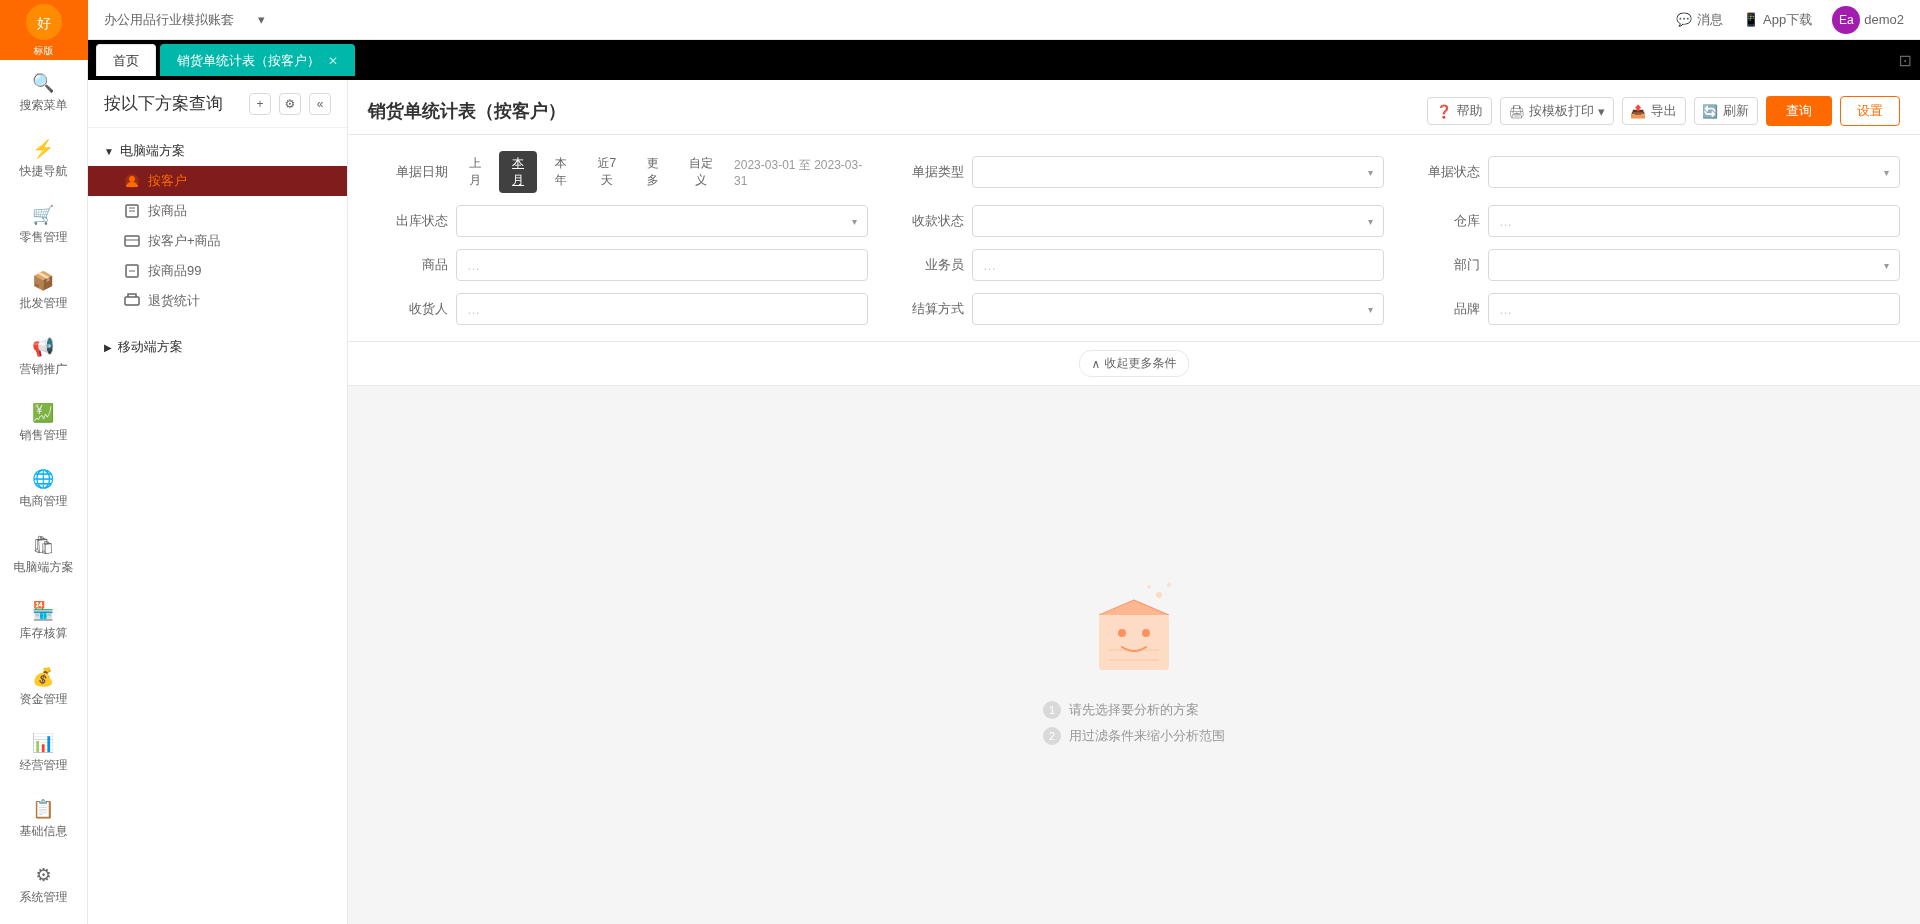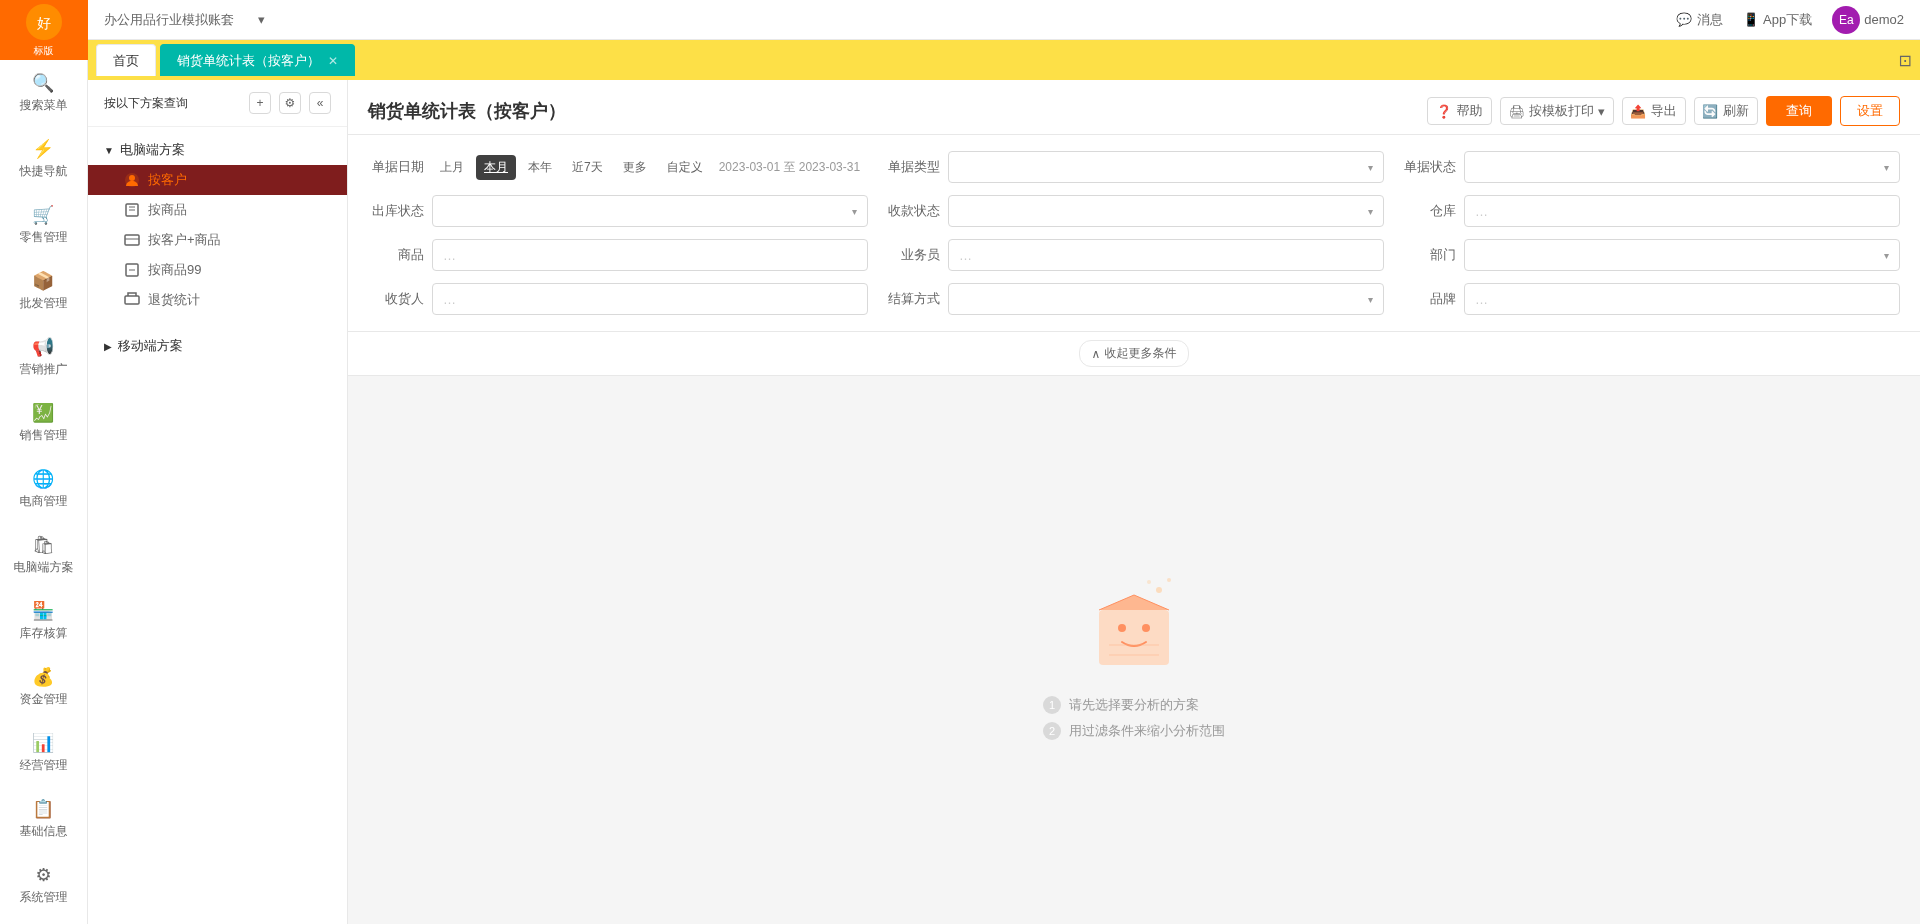--- a/index.html
+++ b/index.html
@@ -19,34 +19,34 @@
     .main-area { flex: 1; display: flex; flex-direction: column; overflow: hidden; }
 
     
     .top-header { height: 40px; background: #fff; border-bottom: 1px solid #e8e8e8; display: flex; align-items: center; padding: 0 16px; justify-content: space-between; flex-shrink: 0; }
     .header-left { display: flex; align-items: center; gap: 24px; color: #666; font-size: 13px; }
     .header-right { display: flex; align-items: center; gap: 20px; }
     .header-btn { display: flex; align-items: center; gap: 4px; cursor: pointer; color: #666; font-size: 13px; }
     .avatar { width: 28px; height: 28px; border-radius: 50%; background: #a21caf; display: flex; align-items: center; justify-content: center; color: #fff; font-size: 12px; overflow: hidden; }
 
     
-    .tab-bar { height: 40px; background: #fde047; display: flex; align-items: center; padding: 0 8px; gap: 4px; flex-shrink: 0; }
+    .tab-bar { height: 40px; background: #000000; display: flex; align-items: center; padding: 0 8px; gap: 4px; flex-shrink: 0; }
     .tab { height: 32px; padding: 0 16px; display: flex; align-items: center; gap: 8px; cursor: pointer; font-size: 13px; border-radius: 4px 4px 0 0; background: #fff; color: #666; border: 1px solid #e8e8e8; border-bottom: none; }
     .tab.active { background: #00b8a9; color: #fff; border-color: #00b8a9; }
     .tab-home { background: #fff; color: #333; }
     .tab-close { font-size: 12px; cursor: pointer; opacity: 0.7; }
     .tab-expand { margin-left: auto; font-size: 16px; cursor: pointer; color: #666; }
 
     
     .content-area { flex: 1; display: flex; overflow: hidden; }
 
     
     .left-panel { width: 260px; background: #fff; border-right: 1px solid #e8e8e8; flex-shrink: 0; overflow-y: auto; }
     .left-panel-header { padding: 12px 16px; display: flex; align-items: center; justify-content: space-between; border-bottom: 1px solid #f0f0f0; }
-    .left-panel-title { font-size: 12px; color: #333; }
+    .left-panel-title { font-size: 17px; color: #333; }
     .left-panel-actions { display: flex; gap: 8px; }
     .panel-action-btn { width: 22px; height: 22px; border: 1px solid #d9d9d9; border-radius: 4px; display: flex; align-items: center; justify-content: center; cursor: pointer; font-size: 12px; color: #666; background: #fff; }
 
     .scheme-group { padding: 8px 0; }
     .scheme-group-title { padding: 6px 16px; display: flex; align-items: center; gap: 6px; font-size: 13px; color: #333; cursor: pointer; }
     .scheme-item { padding: 6px 16px 6px 36px; display: flex; align-items: center; gap: 8px; font-size: 13px; color: #666; cursor: pointer; }
     .scheme-item.active { color: #ff6a00; background: #7f1d1d; }
     .scheme-item-icon { width: 16px; height: 16px; display: flex; align-items: center; justify-content: center; font-size: 13px; }
     .triangle { font-size: 10px; }
 
@@ -57,21 +57,21 @@
     .page-title-bar { padding: 16px 20px 8px; display: flex; align-items: center; justify-content: space-between; background: #fff; border-bottom: 1px solid #e8e8e8; }
     .page-title { font-size: 18px; font-weight: bold; color: #333; }
     .title-action-btn { display: flex; align-items: center; gap: 4px; cursor: pointer; color: #666; font-size: 13px; padding: 4px 8px; border: 1px solid #d9d9d9; border-radius: 4px; background: #fff; }
     .btn-query { background: #ff6a00; color: #fff; border: none; padding: 6px 20px; border-radius: 4px; cursor: pointer; font-size: 13px; }
     .btn-settings { background: #fff; color: #ff6a00; border: 1px solid #ff6a00; padding: 5px 16px; border-radius: 4px; cursor: pointer; font-size: 13px; }
 
     
     .filter-section { background: #fff; padding: 16px 20px; border-bottom: 1px solid #e8e8e8; }
     .filter-row { display: flex; align-items: center; gap: 16px; margin-bottom: 12px; }
     .filter-row:last-child { margin-bottom: 0; }
-    .filter-item { display: flex; align-items: center; gap: 8px; flex: 1; }
+    .filter-item { display: flex; align-items: center; gap: 8px; flex: 1; margin-left: 24px; }
     .filter-label { color: #666; font-size: 13px; white-space: nowrap; min-width: 56px; text-align: right; }
     .filter-input { flex: 1; height: 32px; border: 1px solid #d9d9d9; border-radius: 4px; padding: 0 10px; font-size: 13px; color: #333; background: #fff; display: flex; align-items: center; justify-content: space-between; cursor: pointer; }
     .filter-input-placeholder { color: #ccc; font-size: 13px; }
     .dropdown-arrow { color: #999; font-size: 10px; }
     .filter-dots { color: #ccc; font-size: 13px; }
 
     
     .date-filter { display: flex; align-items: center; gap: 4px; flex: 1; }
     .date-btn { padding: 4px 8px; font-size: 12px; cursor: pointer; border-radius: 4px; color: #666; border: none; background: none; }
     .date-btn.active { background: #404040; color: #fff; border-radius: 4px; text-decoration: underline; }

